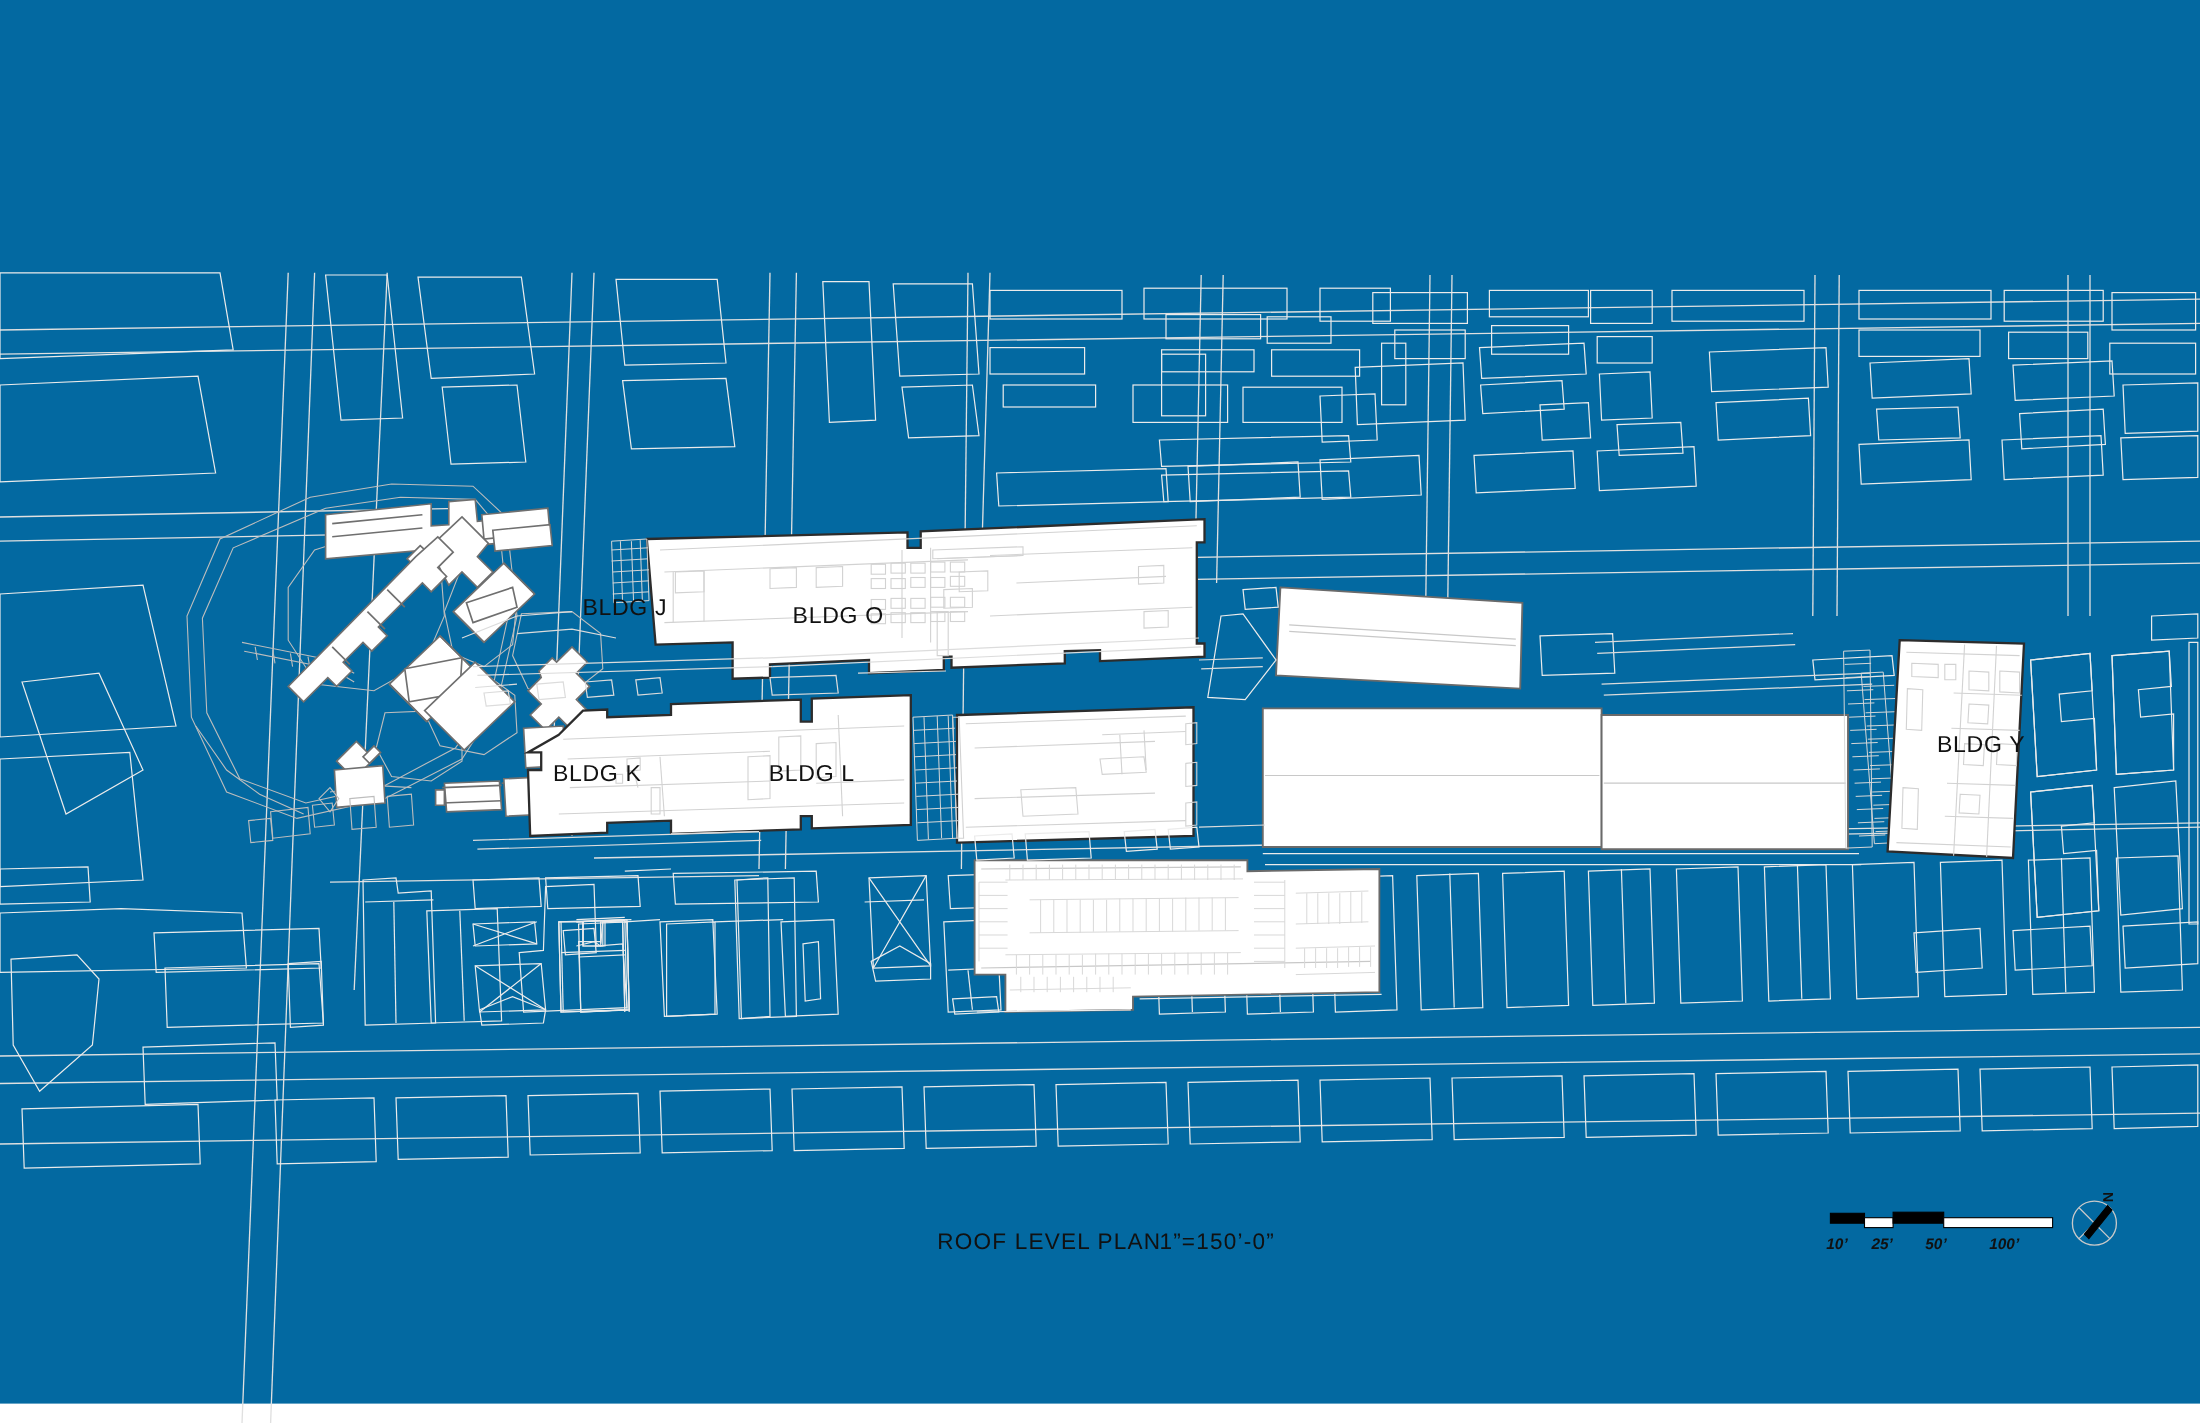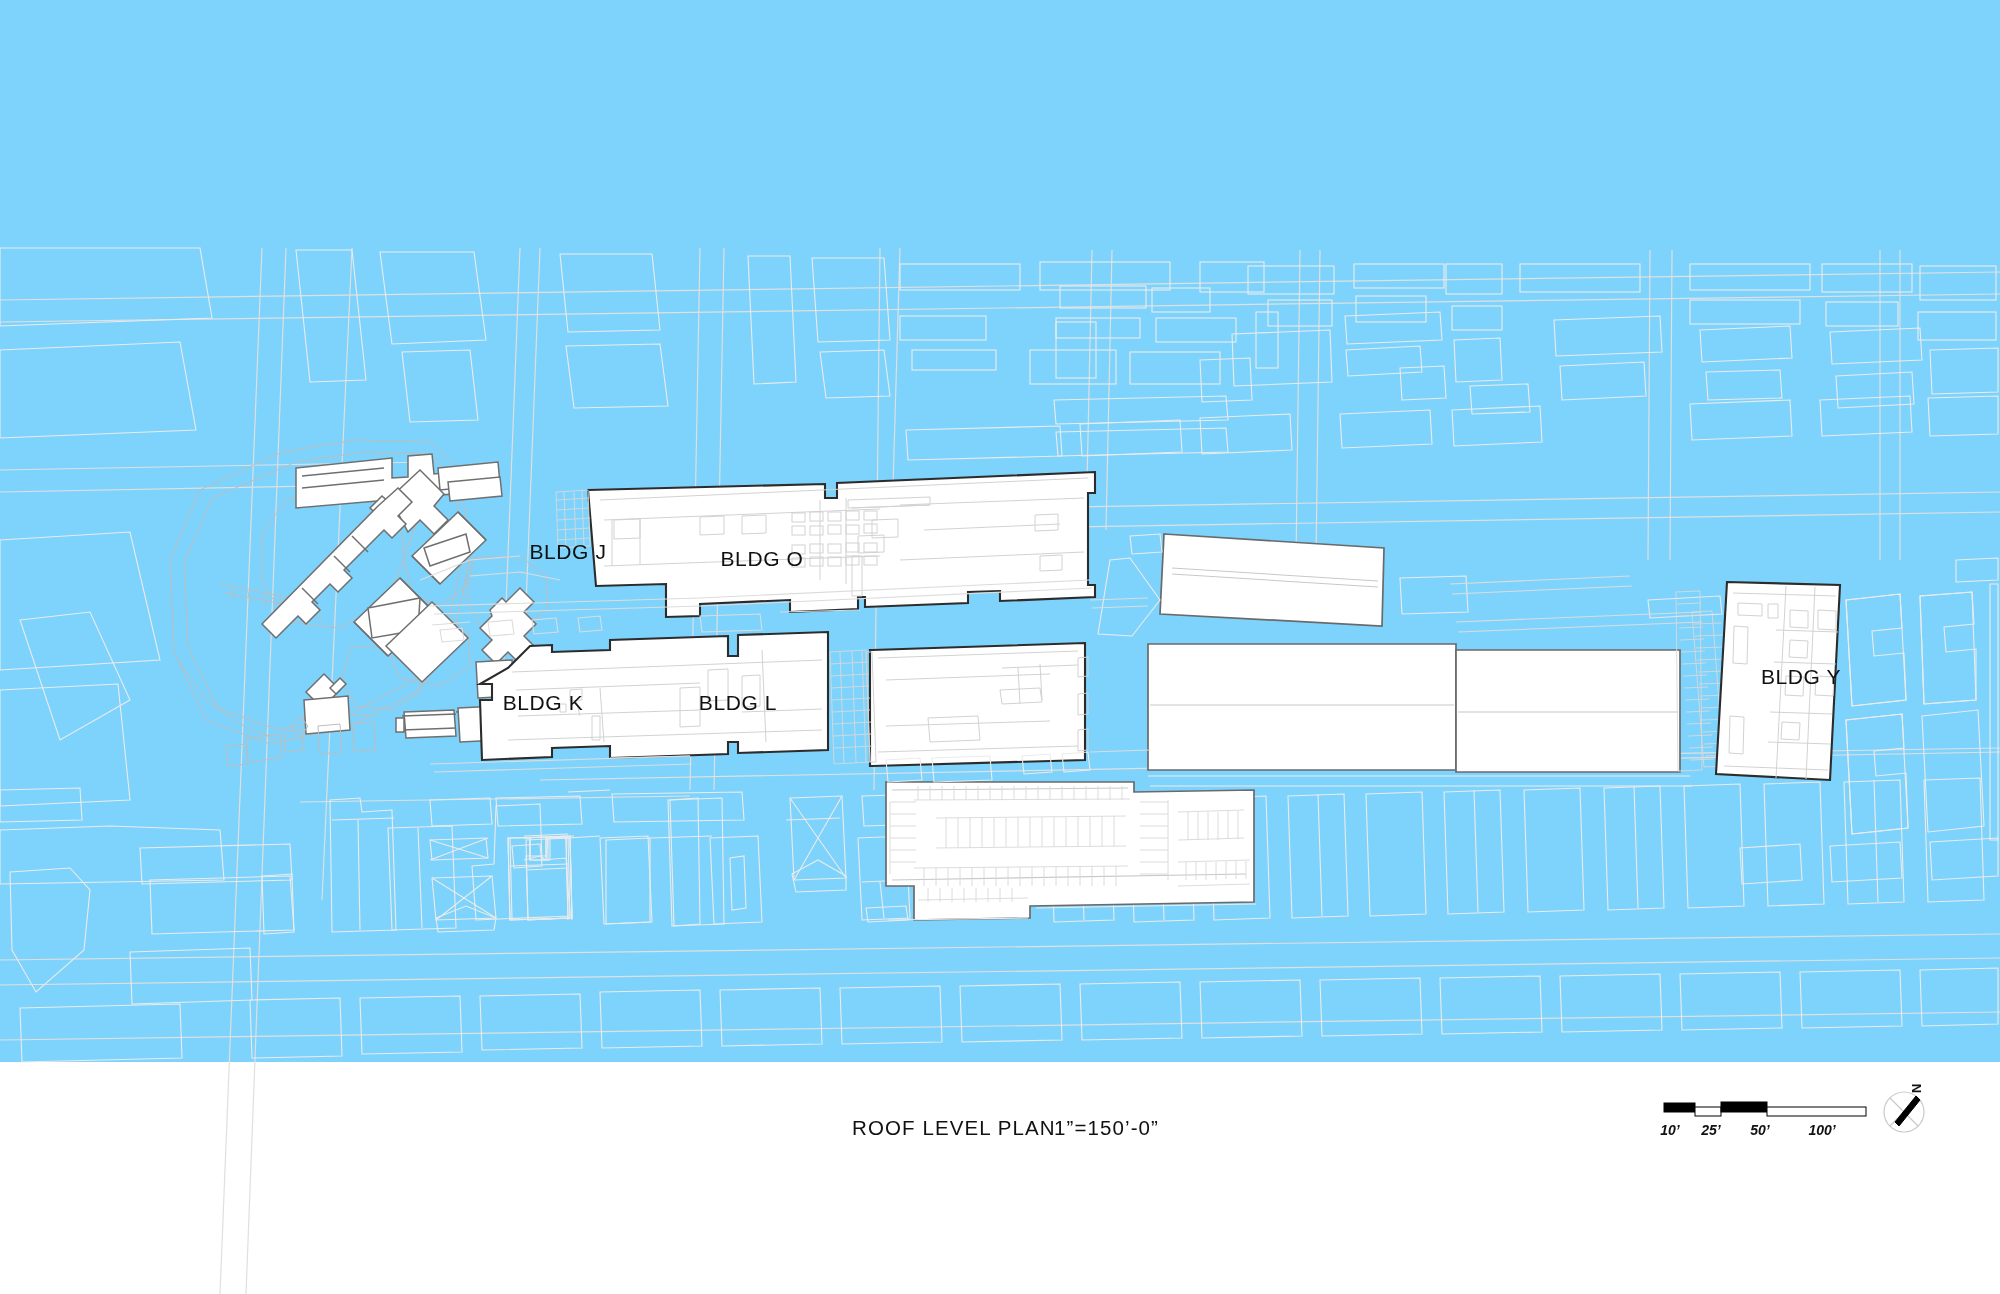--- a/index.html
+++ b/index.html
@@ -1,18 +1,18 @@
 <!DOCTYPE html>
 <html><head>
 <meta charset="utf-8">
 <style>
   html,body{margin:0;padding:0;background:#ffffff;}
   body{width:2000px;height:1294px;overflow:hidden;
        font-family:"Liberation Sans","DejaVu Sans",sans-serif;}
-  #sheet{position:relative;width:2000px;height:1062px;background:#7dd3fc;}
+  #sheet{position:relative;width:2000px;height:1276px;background:#0369a1;}
   svg#plan{position:absolute;inset:0;width:2000px;height:1294px;display:block;}
 
   
   .ctx-faint   {fill:none;stroke:#ebebeb;stroke-width:1.1;}
   .ctx-light   {fill:none;stroke:#dcdcdc;stroke-width:1.1;}
   .ctx-road    {fill:none;stroke:#e0e0e0;stroke-width:1.2;}
   .campus-bldg {fill:#ffffff;stroke:#6f6f6f;stroke-width:1.5;}
   .campus-thin {fill:none;stroke:#bdbdbd;stroke-width:1;}
   .subject     {fill:#ffffff;stroke:#2c2c2c;stroke-width:2.1;stroke-linejoin:miter;}
   .subject-in  {fill:none;stroke:#d2d2d2;stroke-width:1;}

